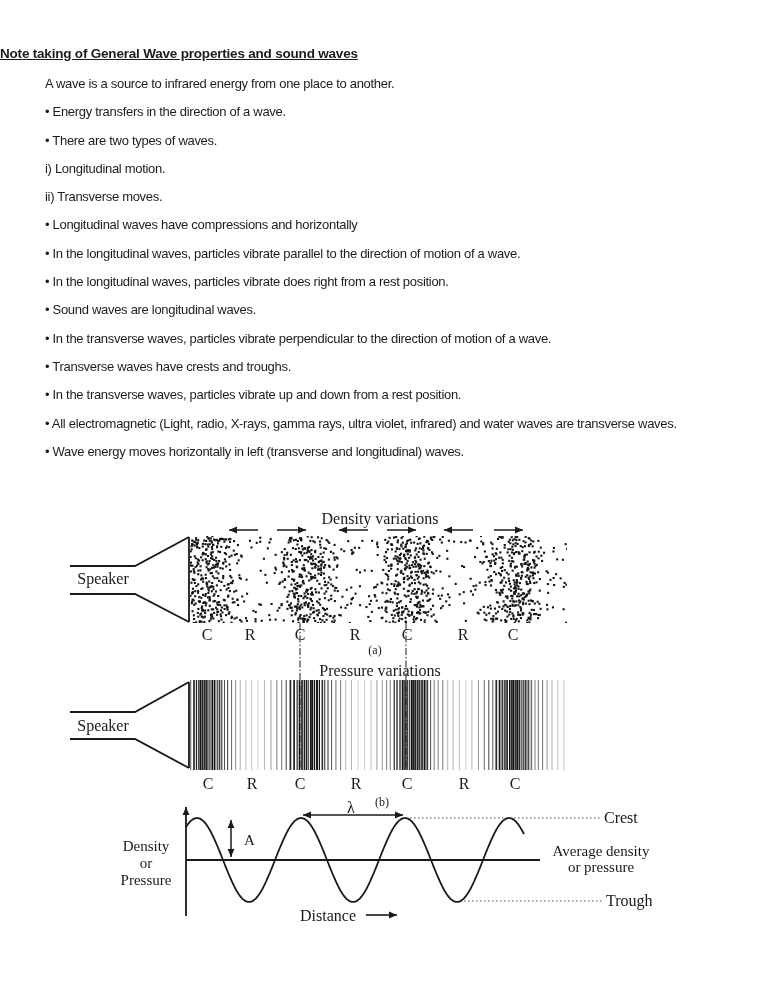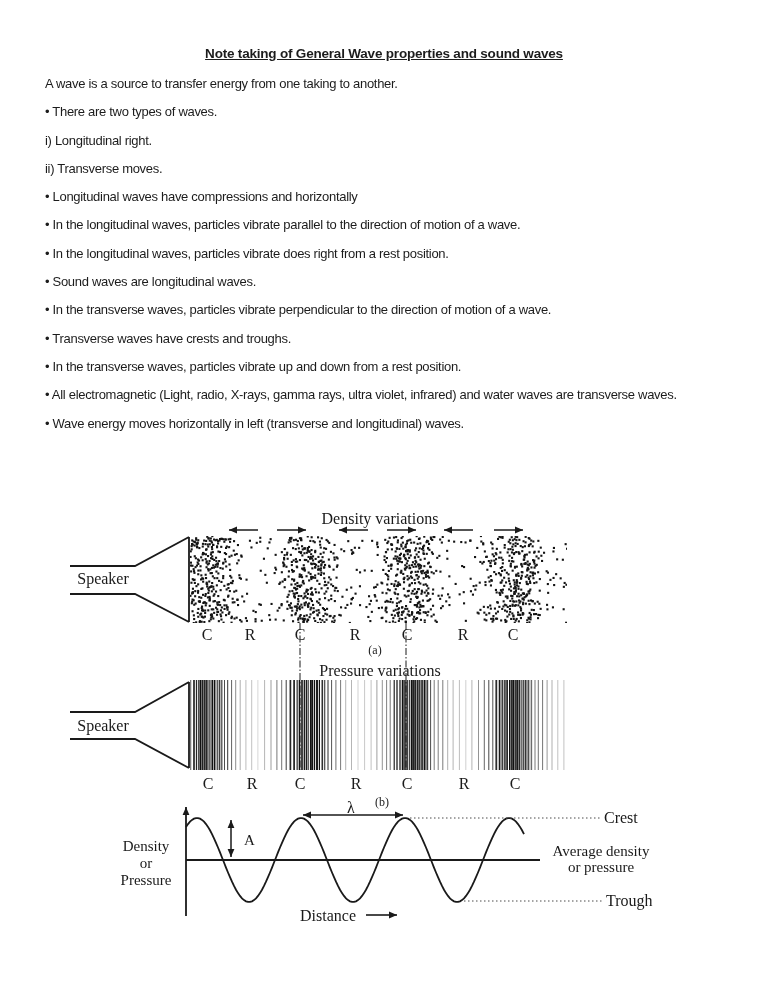--- a/index.html
+++ b/index.html
@@ -7,21 +7,21 @@
     position:relative;
     width:768px;height:994px;
     margin:0 auto;
     background:#ffffff;
     color:#1c1c1c;
     font-family:"Liberation Sans",sans-serif;
     overflow:hidden;
   }
   .doc-title{
     padding-top:46px;
-    text-align:center;
+    text-align:left;
     font-size:13.5px;
     font-weight:bold;
     text-decoration:underline;
     line-height:16px;
     letter-spacing:-0.2px;
   }
   .content{padding:14px 0 0 45px;}
   .content p{
     margin:0 0 12.3px 0;
     font-size:13px;
@@ -40,23 +40,24 @@
   .small-lbl{font-size:15px;}
 </style>
 </head>
 <body>
 
 <div class="page">
 
   <div class="doc-title">Note taking of General Wave properties and sound waves</div>
 
   <div class="content">
-    <p>A wave is a source to transfer energy from one taking to another.</p>
+    <p>A wave is a source to infrared energy from one place to another.</p>
+    <p>• Energy transfers in the direction of a wave.</p>
     <p>• There are two types of waves.</p>
-    <p>i) Longitudinal right.</p>
+    <p>i) Longitudinal motion.</p>
     <p>ii) Transverse moves.</p>
     <p>• Longitudinal waves have compressions and horizontally</p>
     <p>• In the longitudinal waves, particles vibrate parallel to the direction of motion of a wave.</p>
     <p>• In the longitudinal waves, particles vibrate does right from a rest position.</p>
     <p>• Sound waves are longitudinal waves.</p>
     <p>• In the transverse waves, particles vibrate perpendicular to the direction of motion of a wave.</p>
     <p>• Transverse waves have crests and troughs.</p>
     <p>• In the transverse waves, particles vibrate up and down from a rest position.</p>
     <p>• All electromagnetic (Light, radio, X-rays, gamma rays, ultra violet, infrared) and water waves are transverse waves.</p>
     <p>• Wave energy moves horizontally in left (transverse and longitudinal) waves.</p>

